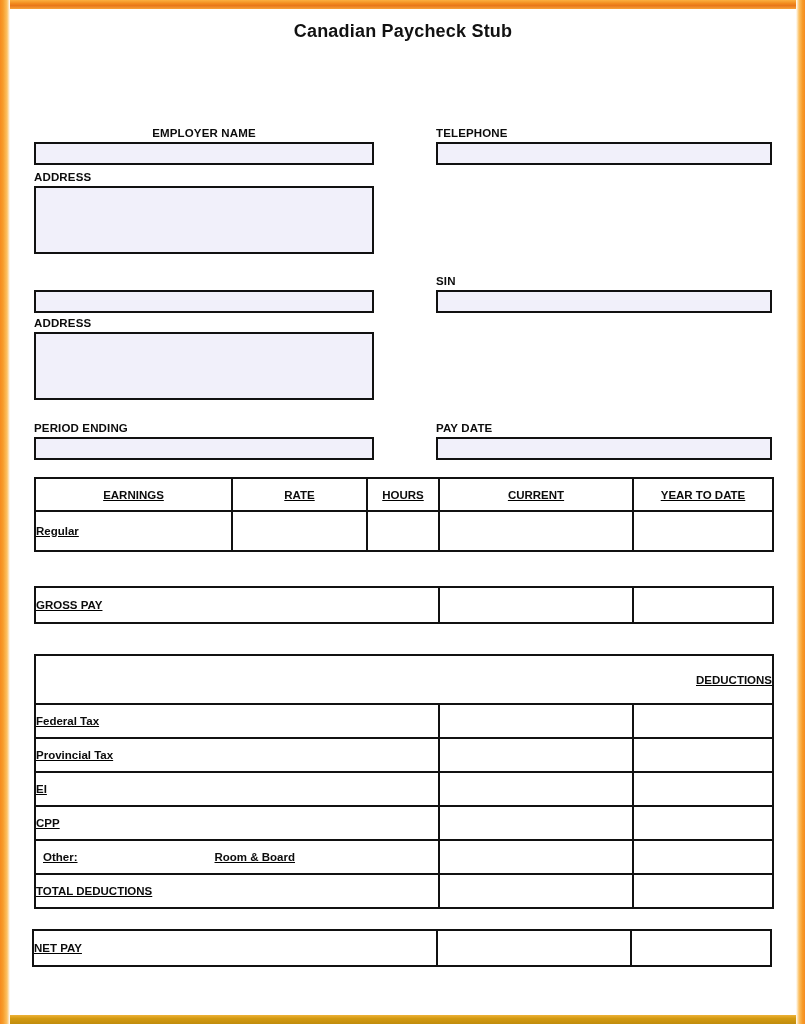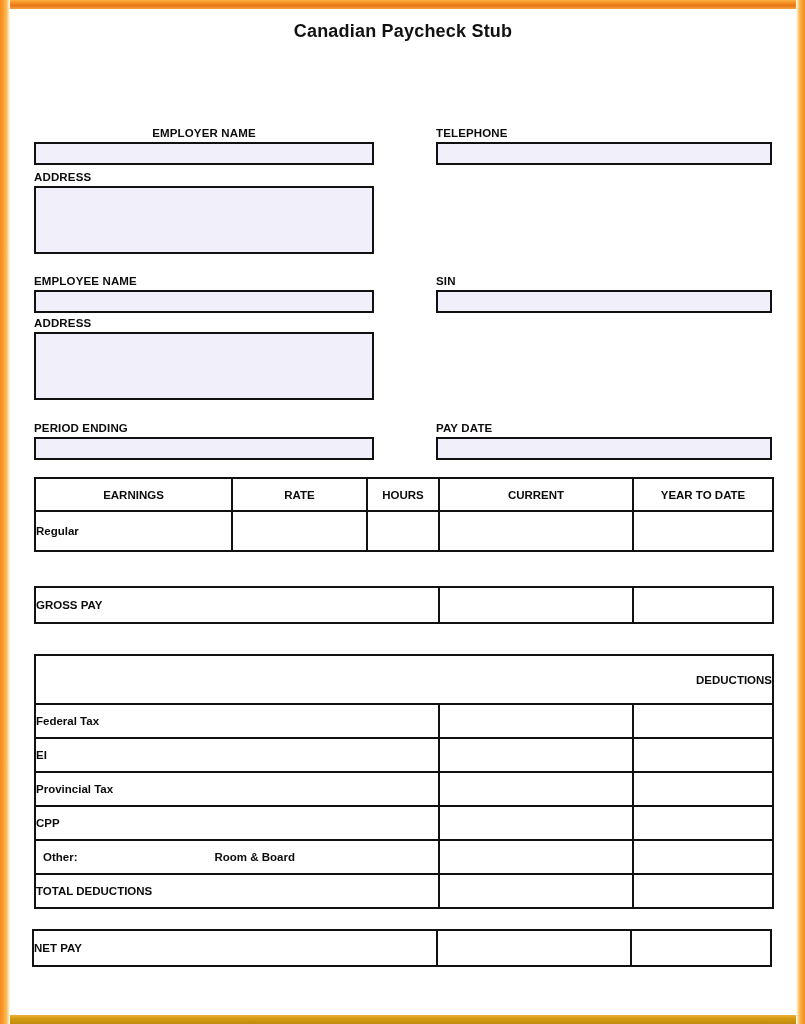--- a/index.html
+++ b/index.html
@@ -70,20 +70,21 @@
   }
 
   
   .abs { position: absolute; }
 
   
   table.grid {
     border-collapse: collapse;
     table-layout: fixed;
     width: 100%;
+    text-decoration: underline;
   }
   table.grid td, table.grid th {
     border: 2px solid #111111;
     padding: 0;
     font-size: 11.5px;
     font-weight: bold;
     color: #0c0c0c;
     vertical-align: middle;
     background: #ffffff;
   }
@@ -150,23 +151,20 @@
       <div style="padding:2px 5px; font-size:12px;"></div>
     </div>
 
     <div class="abs" style="left:24px; top:162px; width:340px;">
       <div class="fld-label">ADDRESS</div>
     </div>
     <div class="abs inbox" style="left:24px; top:177px; width:340px; height:68px;">
       <div style="padding:3px 5px; font-size:12px;"></div>
     </div>
 
-    <div class="abs" style="left:24px; top:266px; width:340px;">
-      <div class="fld-label">EMPLOYEE NAME</div>
-    </div>
     <div class="abs inbox" style="left:24px; top:281px; width:340px; height:23px;">
       <div style="padding:2px 5px; font-size:12px;"></div>
     </div>
 
     <div class="abs" style="left:426px; top:266px; width:336px;">
       <div class="fld-label">SIN</div>
     </div>
     <div class="abs inbox" style="left:426px; top:281px; width:336px; height:23px;">
       <div style="padding:2px 5px; font-size:12px;"></div>
     </div>
@@ -249,27 +247,27 @@
             <td class="ded-head" colspan="3">DEDUCTIONS</td>
           </tr>
 
           <tr class="ded-row">
             <td class="lbl">Federal Tax</td>
             <td class="fill"></td>
             <td class="fill"></td>
           </tr>
 
           <tr class="ded-row">
+            <td class="lbl">Provincial Tax</td>
+            <td class="fill"></td>
+            <td class="fill"></td>
+          </tr>
+
+          <tr class="ded-row">
             <td class="lbl">EI</td>
-            <td class="fill"></td>
-            <td class="fill"></td>
-          </tr>
-
-          <tr class="ded-row">
-            <td class="lbl">Provincial Tax</td>
             <td class="fill"></td>
             <td class="fill"></td>
           </tr>
 
           <tr class="ded-row">
             <td class="lbl">CPP</td>
             <td class="fill"></td>
             <td class="fill"></td>
           </tr>
 

